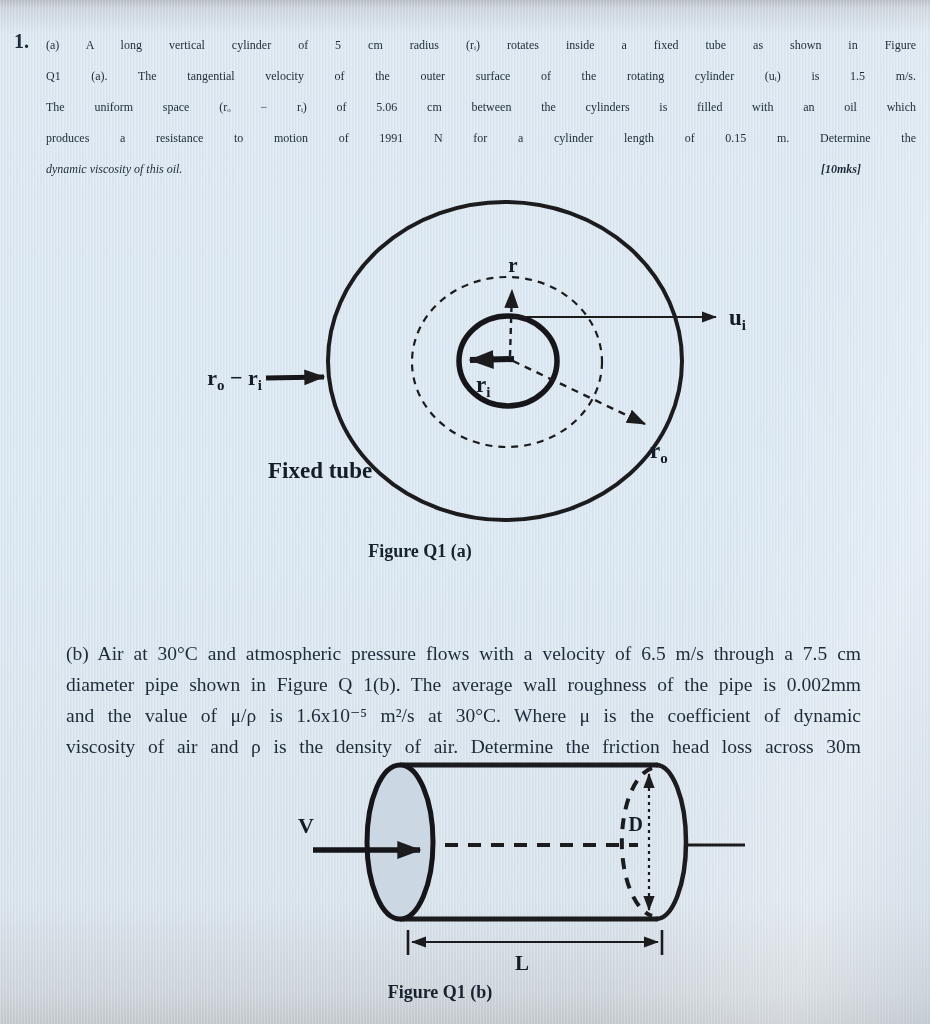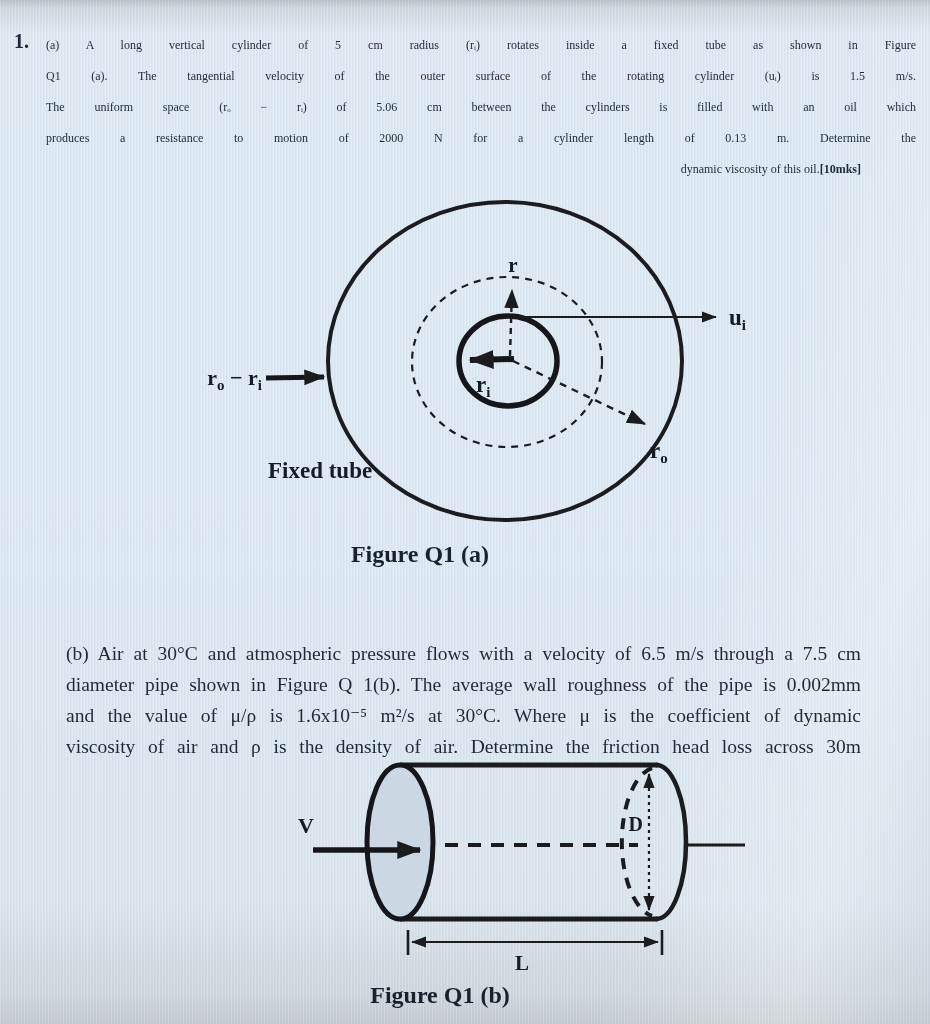--- a/index.html
+++ b/index.html
@@ -14,43 +14,43 @@
     font-family:"Liberation Serif","DejaVu Serif","DejaVu Sans",serif;
     color:#1e2a38;
   }
   .para{position:absolute;}
   .jline{
     text-align:justify;
     text-align-last:justify;
     white-space:nowrap;
     height:31px;line-height:31px;
   }
-  .lastline{display:flex;justify-content:flex-end;height:31px;line-height:31px;}
+  .lastline{display:flex;justify-content:space-between;height:31px;line-height:31px;font-style:italic;}
   .qa{font-size:12px;}
   .qb{font-size:19.5px;}
   .qnum{position:absolute;left:14px;top:30px;font-weight:bold;font-size:20px;}
   .marks{font-weight:bold;}
   .caption{
-    position:absolute;text-align:center;font-weight:bold;font-size:24px;color:#18222e;
+    position:absolute;text-align:center;font-weight:bold;font-size:18px;color:#18222e;
   }
   svg{position:absolute;overflow:visible;}
   .fl{font-family:"Liberation Serif","DejaVu Serif",serif;font-weight:bold;fill:#141c26;}
 </style>
 </head>
 <body>
 
 <div id="page">
 
   <div class="qnum">1.</div>
 
   <div class="para qa" style="left:46px;top:30px;width:870px;">
     <div class="jline">(a) A long vertical cylinder of 5 cm radius (rᵢ) rotates inside a fixed tube as shown in Figure</div>
     <div class="jline">Q1 (a). The tangential velocity of the outer surface of the rotating cylinder (uᵢ) is 1.5 m/s.</div>
     <div class="jline">The uniform space (rₒ − rᵢ) of 5.06 cm between the cylinders is filled with an oil which</div>
-    <div class="jline">produces a resistance to motion of 2000 N for a cylinder length of 0.13 m. Determine the</div>
+    <div class="jline">produces a resistance to motion of 1991 N for a cylinder length of 0.15 m. Determine the</div>
     <div class="lastline">
       <span>dynamic viscosity of this oil.</span>
       <span class="marks" style="margin-right:55px;">[10mks]</span>
     </div>
   </div>
 
   <svg style="left:140px;top:195px;" width="620" height="350" viewBox="140 195 620 350">
     <defs>
       <marker id="ah" viewBox="0 0 8 6" refX="7.5" refY="3" markerWidth="4.2" markerHeight="3.6" orient="auto-start-reverse">
         <path d="M0,0 L8,3 L0,6 Z" fill="#1c1c1e"></path>

